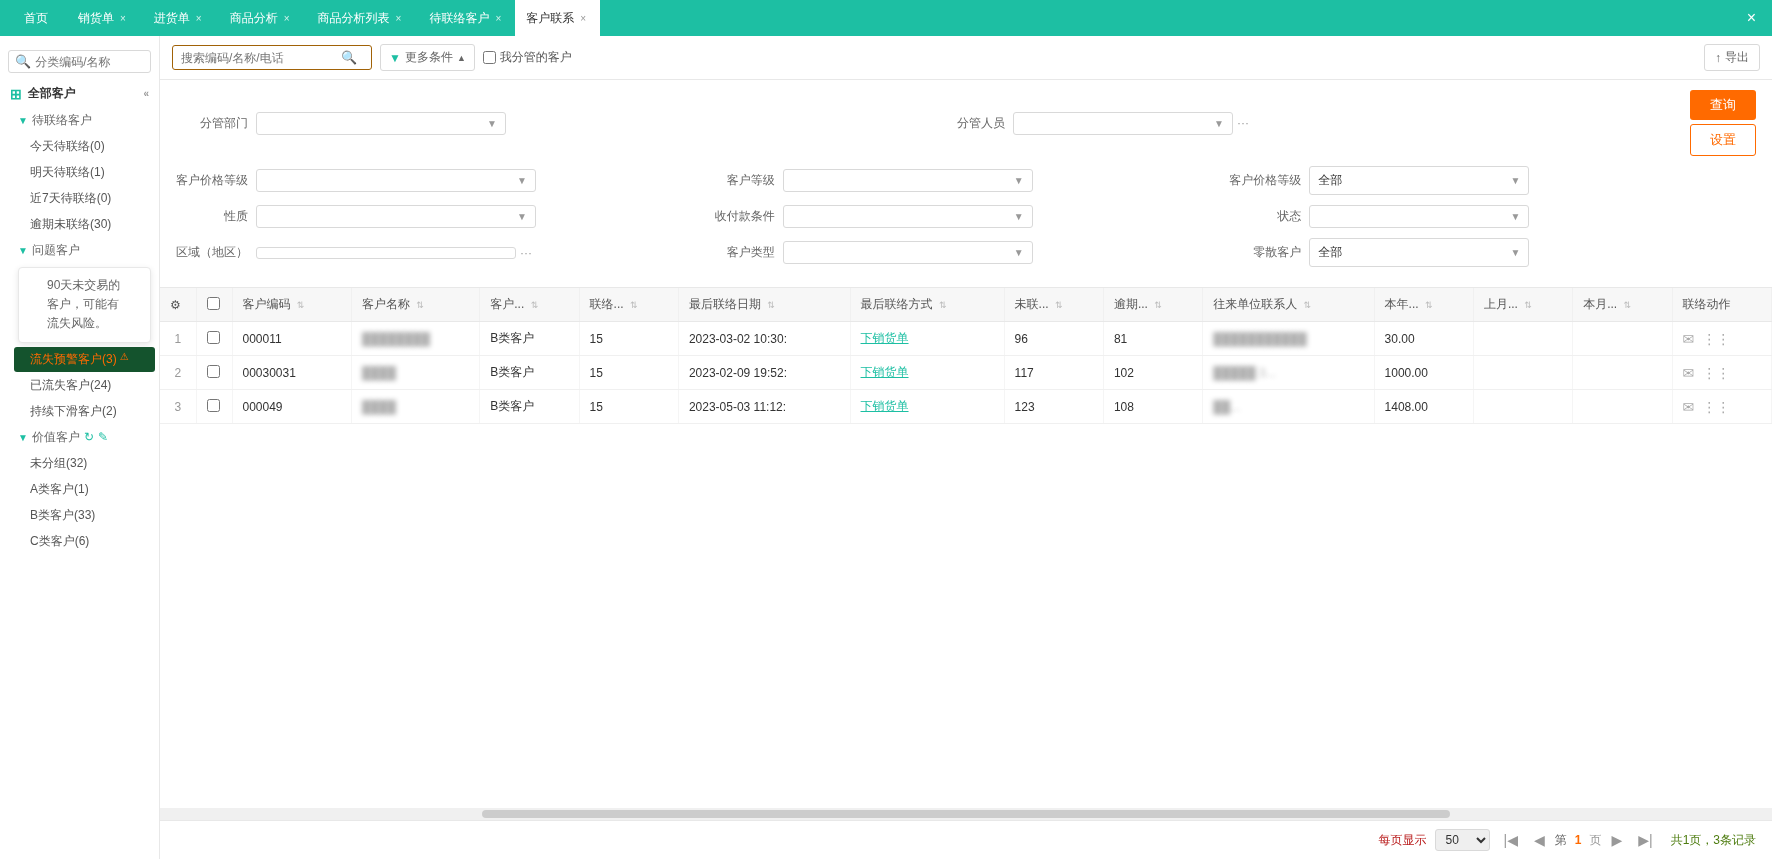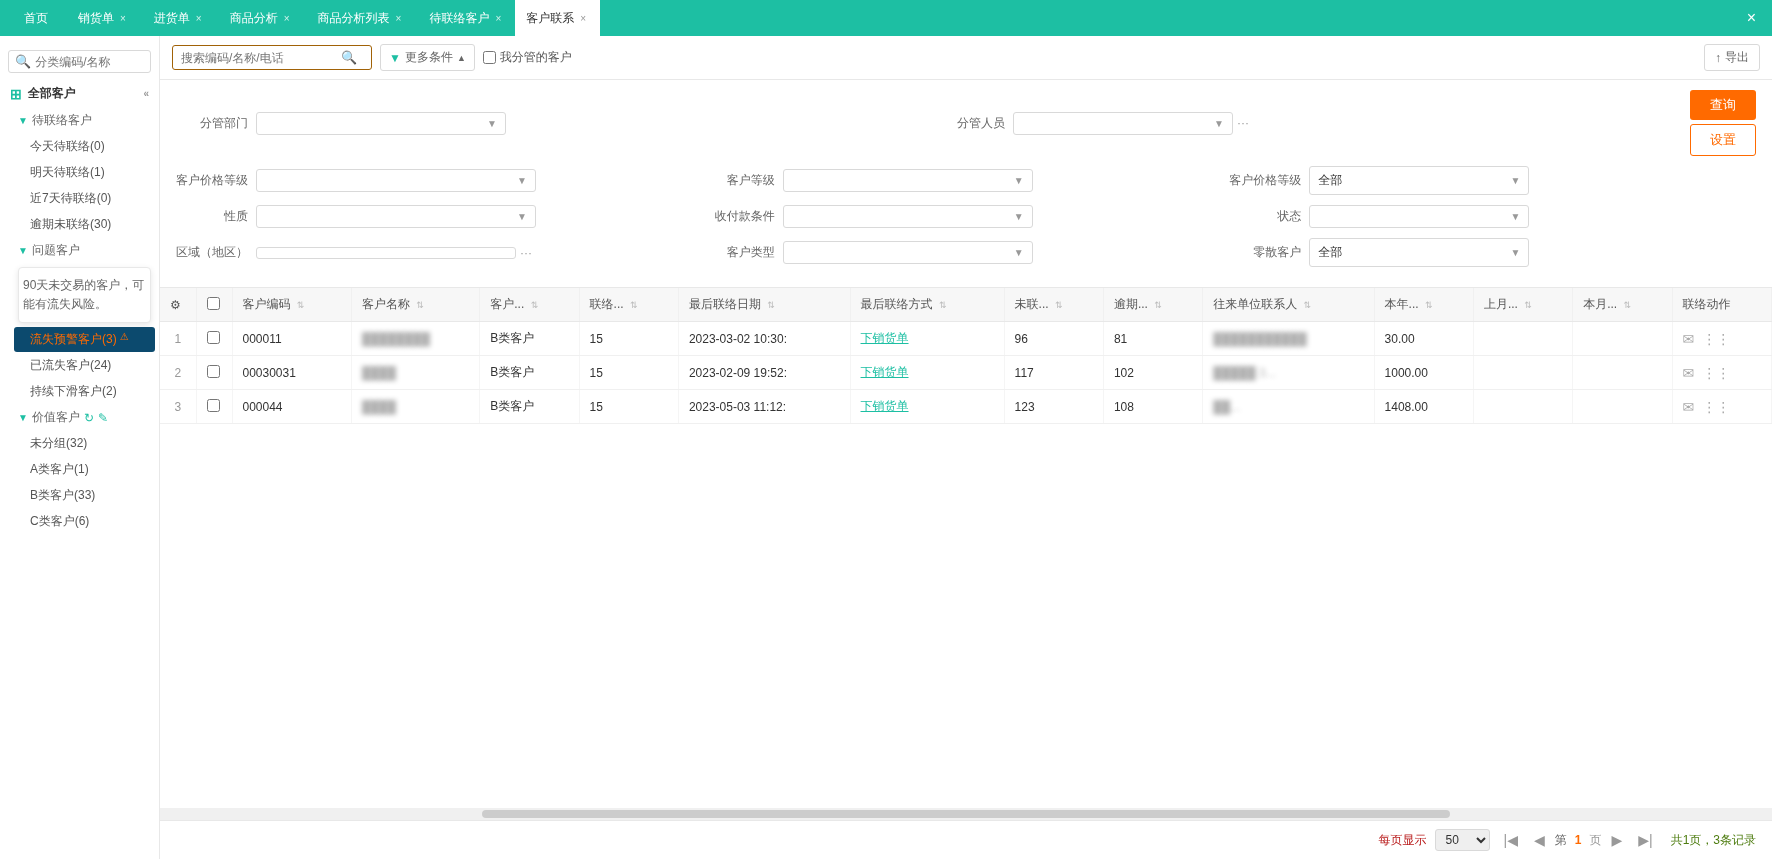--- a/index.html
+++ b/index.html
@@ -52,25 +52,25 @@
     .sidebar-group { padding-left: 10px; }
     .sidebar-group-title {
       display: flex; align-items: center; padding: 4px 8px; color: #666; font-size: 12px; cursor: pointer;
     }
     .sidebar-group-title .arrow { margin-right: 4px; color: #1dbfa3; font-size: 10px; }
 
     .sidebar-item {
       display: flex; padding: 4px 8px 4px 16px; color: #555; cursor: pointer;
       border-radius: 3px; margin: 1px 4px;
     }
-    .sidebar-item.active { color: #ff6a00; background: #0c4a6e; }
+    .sidebar-item.active { color: #ff6a00; background: #14532d; }
     .sidebar-item .warn-icon { color: #ff6a00; margin-left: 3px; font-size: 10px; }
 
     .sidebar-tooltip {
-      background: white; border: 1px solid #e8e8e8; padding: 8px 4px; margin: 4px 8px;
+      background: white; border: 1px solid #e8e8e8; padding: 8px 28px; margin: 4px 8px;
       border-radius: 4px; color: #666; font-size: 11px; line-height: 1.6;
       box-shadow: 0 2px 6px rgba(0,0,0,0.1);
     }
 
     
     .content { flex: 1; display: flex; flex-direction: column; overflow: hidden; background: #f5f5f5; }
 
     
     .filter-toolbar {
       background: white; padding: 8px 12px; border-bottom: 1px solid #e8e8e8;
@@ -511,21 +511,21 @@
               <div class="action-icons">
                 <span class="action-icon">✉</span>
                 <span class="action-icon">⋮⋮</span>
               </div>
             </td>
           </tr>
 
           <tr>
             <td class="row-num">3</td>
             <td><input type="checkbox" style=""></td>
-            <td>000044</td>
+            <td>000049</td>
             <td><span class="blurred">████</span></td>
             <td>B类客户</td>
             <td>15</td>
             <td>2023-05-03 11:12:</td>
             <td>
               <span class="link-text">下销货单</span>
             </td>
             <td>123</td>
             <td>108</td>
             <td><span class="blurred">██...</span></td>

